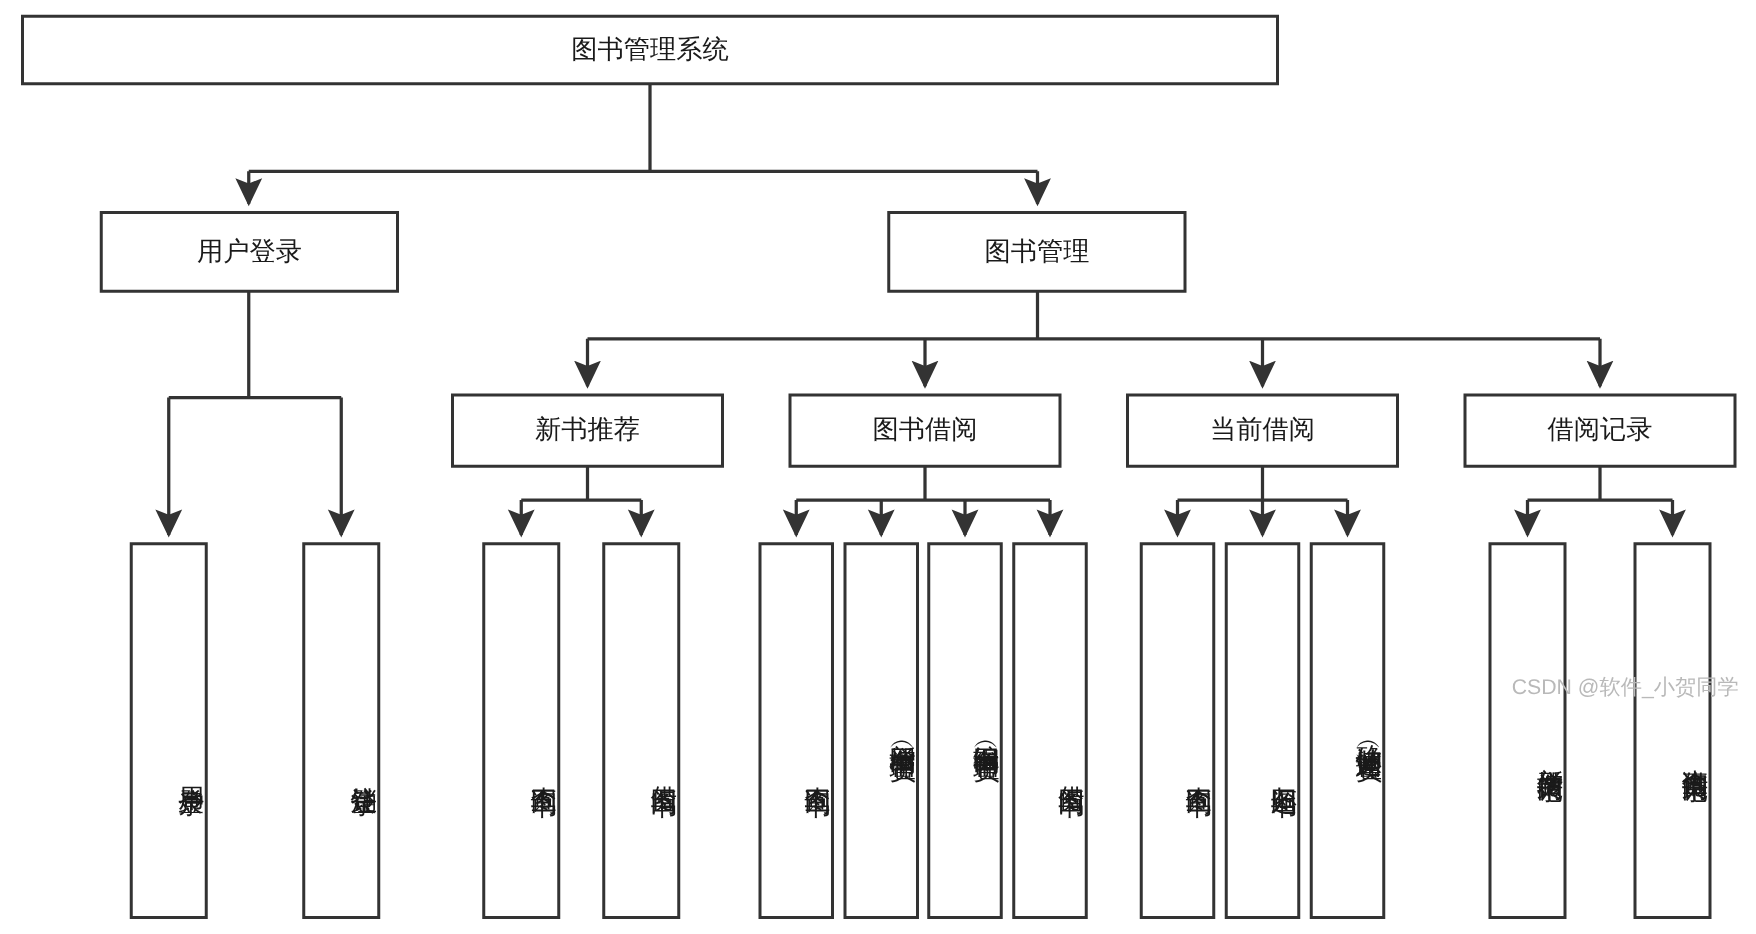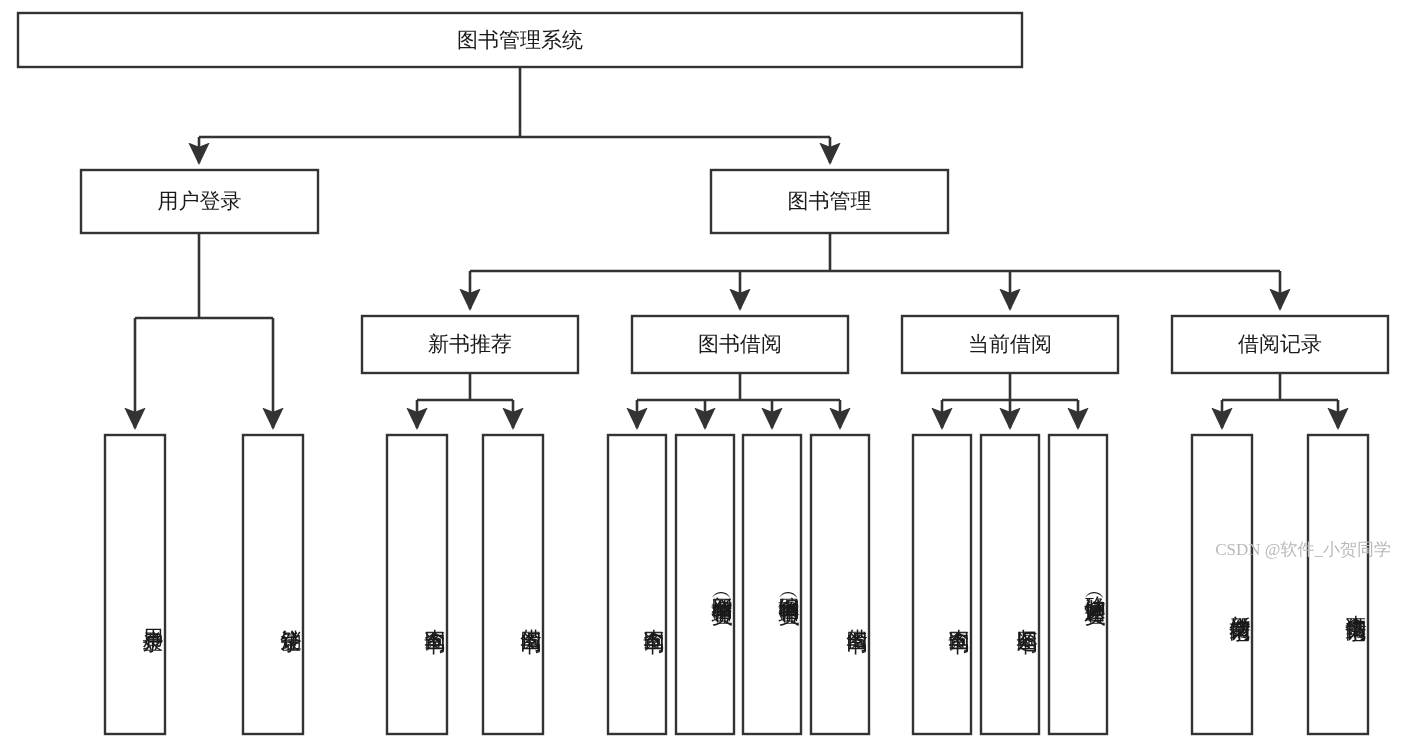--- a/index.html
+++ b/index.html
@@ -60,21 +60,21 @@
     display: flex;
     align-items: flex-start;
     justify-content: center;
     white-space: nowrap;
     pointer-events: none;
   }
   .watermark {
     position: absolute;
     right: 14px;
     bottom: 6px;
-    font-family: Liberation Serif, serif;
+    font-family: Liberation Sans, sans-serif;
     font-size: 17px;
     color: #b9b9b9;
     white-space: nowrap;
     user-select: none;
   }
 </style>
 </head>
 <body>
 
 <div id="diagram-root">

